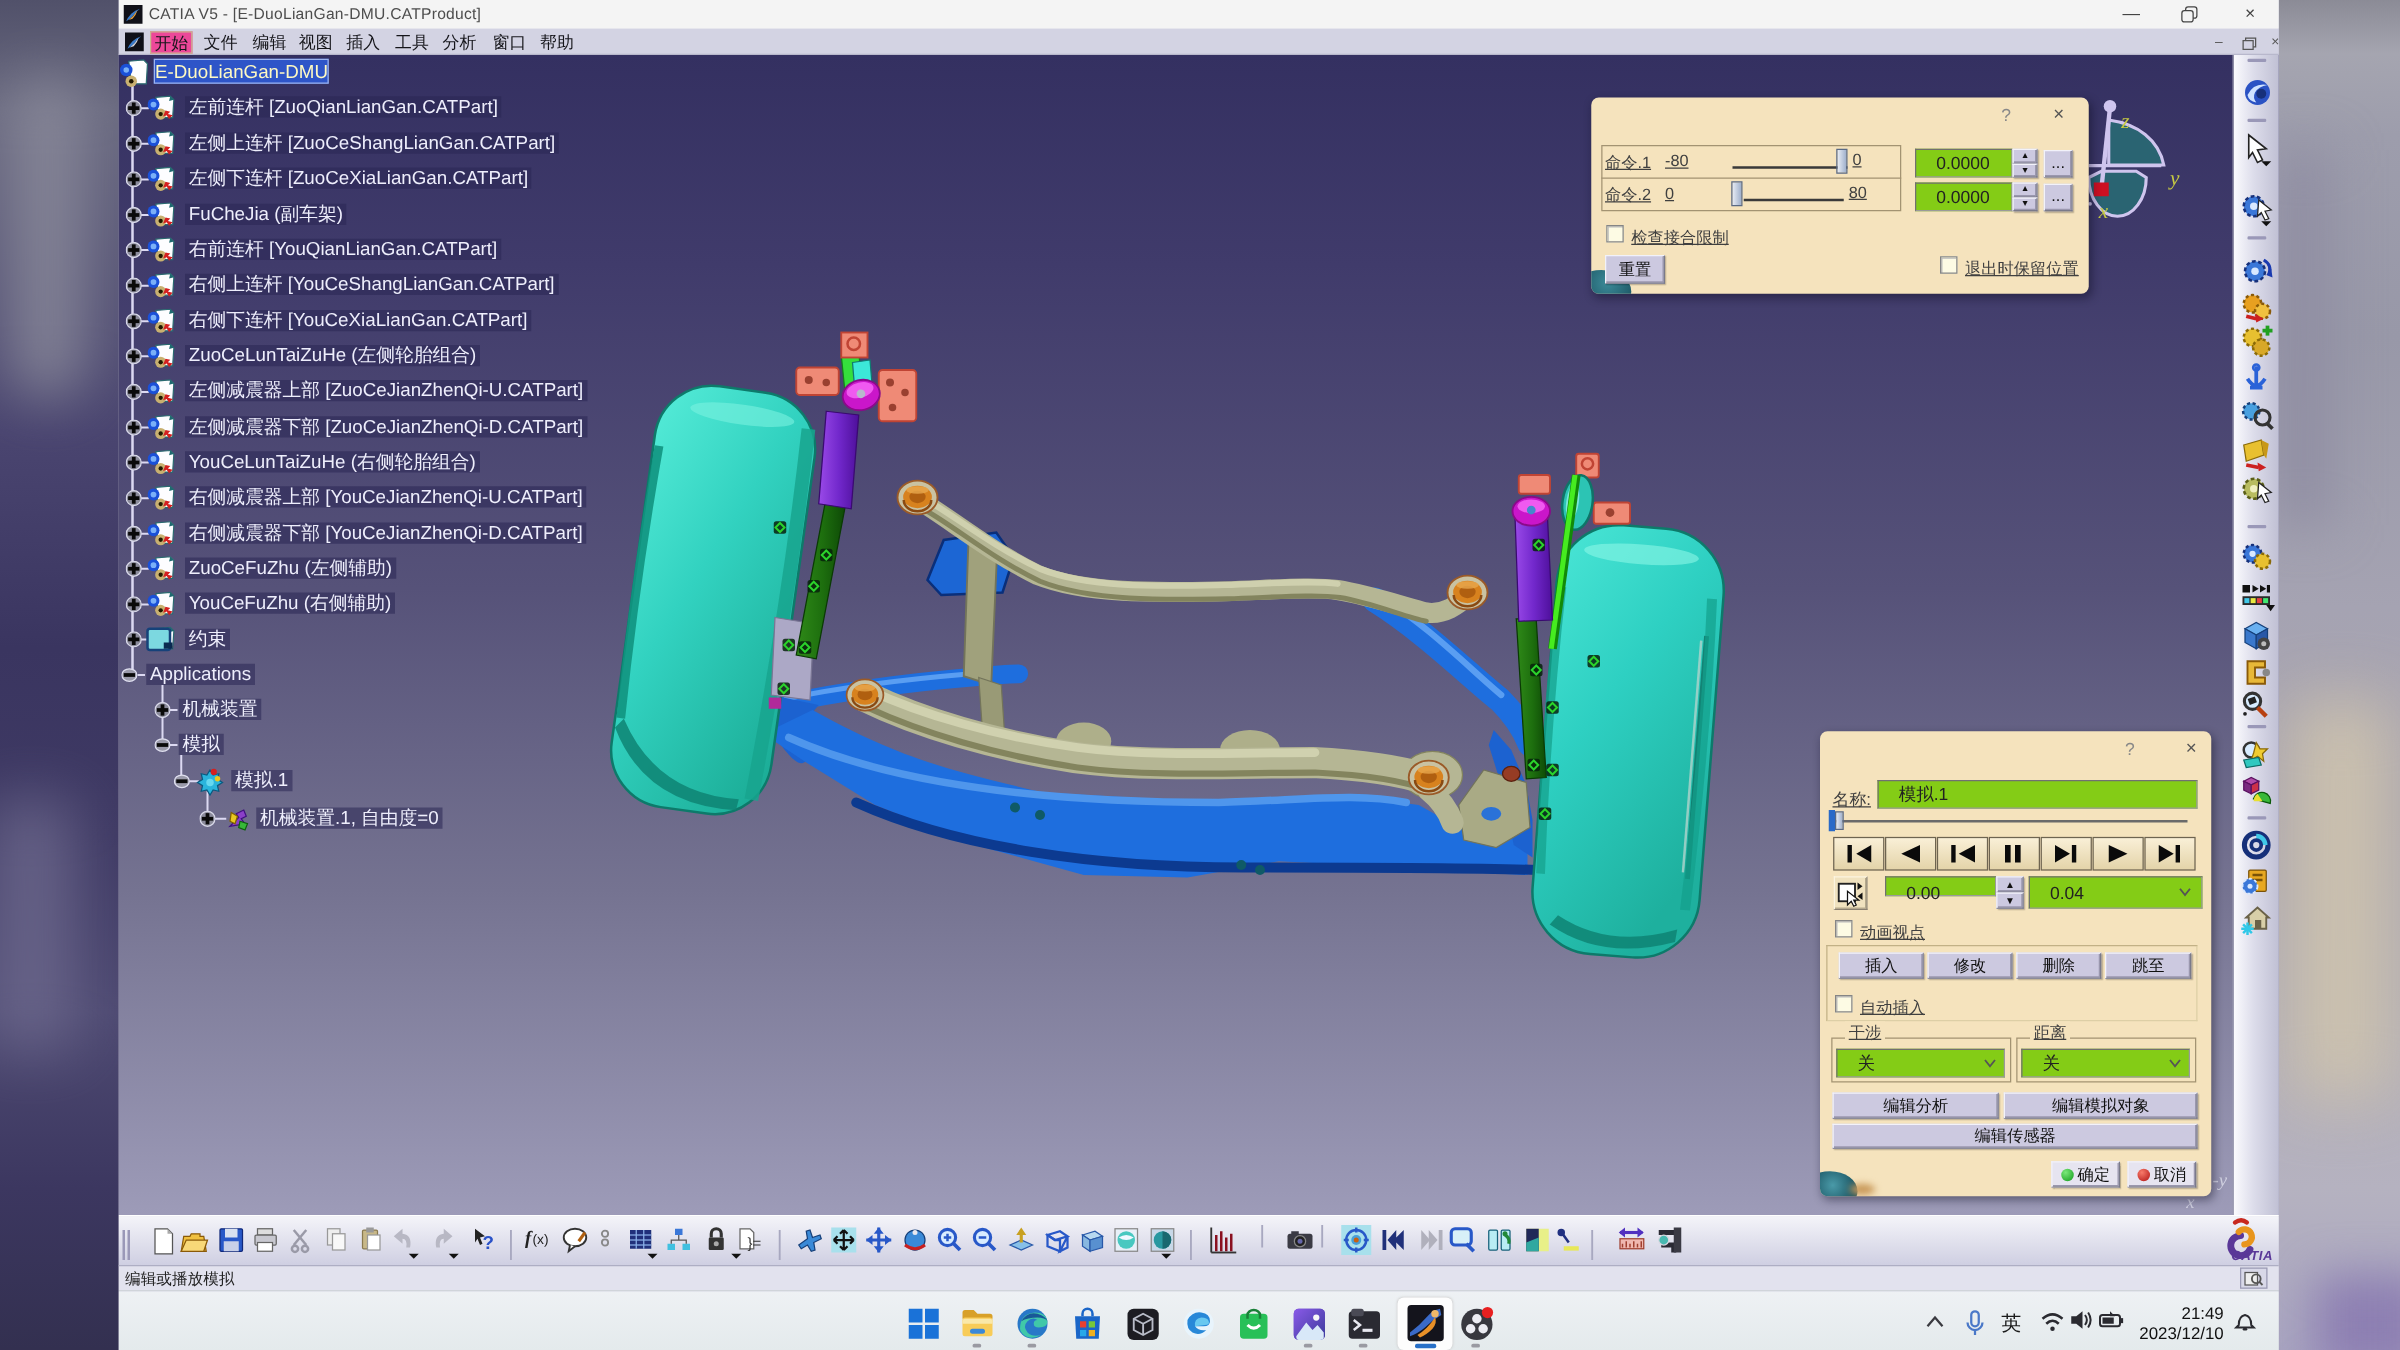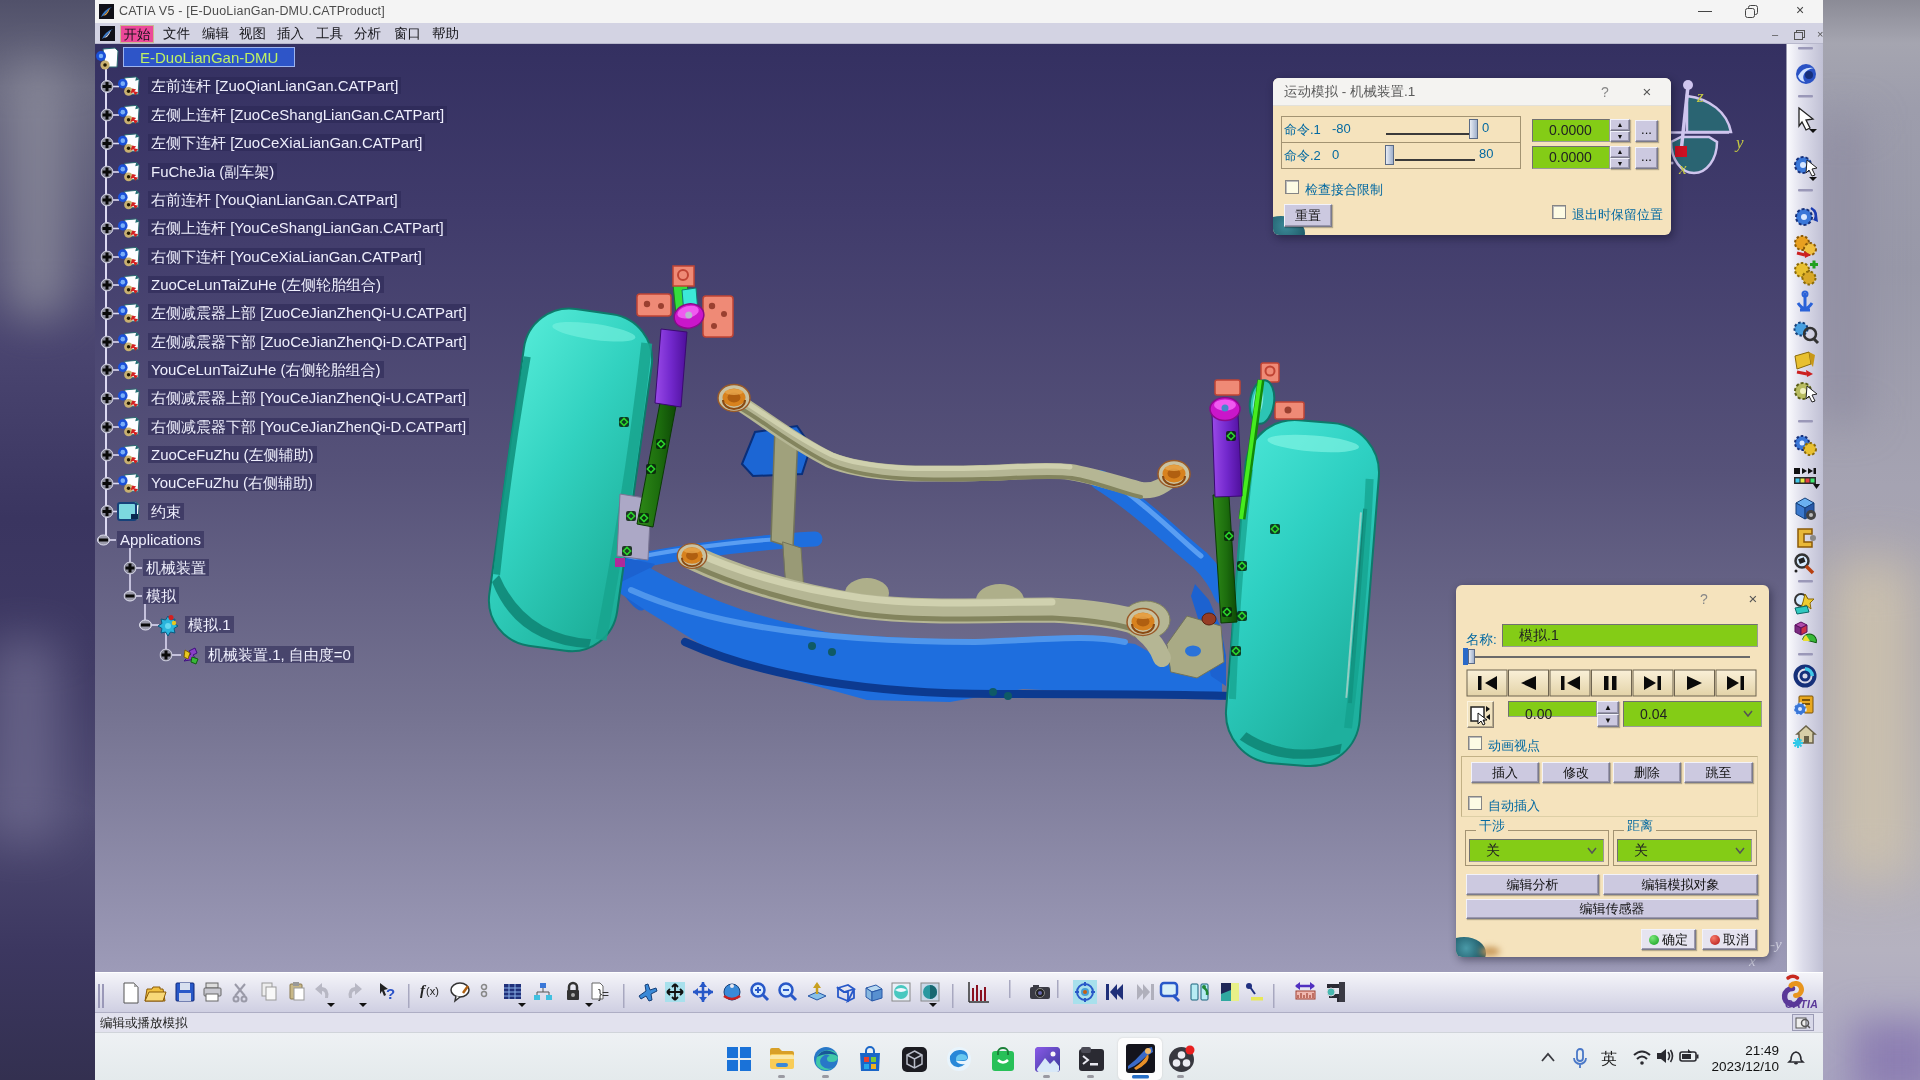--- a/index.html
+++ b/index.html
@@ -28,21 +28,21 @@
 
 .trow { position:absolute; font-size:15px; color:#eeeefc; white-space:nowrap; height:20px; line-height:20px; }
 .trow .bg { background:rgba(42,38,84,.55); padding:0 3px; }
 .tline { position:absolute; background:#dcd9f2; }
 
 .dlg { position:absolute; border-radius:6px; box-shadow:2px 3px 8px rgba(10,10,30,.45); overflow:hidden; background:#f5e3bd; }
 .dlgtitle { position:absolute; left:0; top:0; width:100%; height:28px; background:#f4f3f1; border-bottom:1px solid #e3e1da; color:#5a5a5a; font-size:13.5px; line-height:28px; padding-left:11px; }
 .dlgq { position:absolute; top:6px; width:16px; height:16px; color:#888; font-size:14px; text-align:center; line-height:16px; }
 .dlgx { position:absolute; top:5px; width:18px; height:18px; color:#555; font-size:15px; text-align:center; line-height:18px; }
 .cbx { position:absolute; width:14px; height:14px; background:#fdfbe4; border:1px solid #858585; box-shadow:inset 1px 1px 0 #bbb; }
-.lbl { position:absolute; font-size:13px; color:#0369a1; white-space:nowrap; }
+.lbl { position:absolute; font-size:13px; color:#404040; white-space:nowrap;text-decoration:underline; }
 .btn3d { position:absolute; background:#ccc9e0; border:1px solid #7a7a8a; border-top-color:#f2f2fa; border-left-color:#f2f2fa; box-shadow:inset -1px -1px 0 #9a97ae, 1px 1px 1px rgba(0,0,0,.25); font-size:13px; color:#111; text-align:center; }
 .field { position:absolute; background:#84cc16; border:1px solid #9a9a9a; border-top-color:#707070; border-left-color:#707070; font-size:14px; color:#222; padding-left:16px; }
 .khakibtn { position:absolute; background:#f0e2bf; border:1px solid #8a8070; border-top-color:#fcf4e0; border-left-color:#fcf4e0; box-shadow:inset -1px -1px 0 #b5a98c; }
 
 #rtb { left:1691px; top:44px; width:37px; height:928px; background:linear-gradient(to right,#fbfbfe,#dcdcea 45%,#c0c0d4 100%); border-left:1px solid #9a9ab0; }
 #btb { left:0; top:972px; width:1728px; height:40px; background:linear-gradient(#f4f4f9,#cfcfe2); border-top:1px solid #fff; }
 #statusbar { left:0; top:1012px; width:1728px; height:20px; background:#e2e2ee; border-top:1px solid #aeaec4; font-size:12.5px; color:#222; }
 #taskbar { left:0; top:1032px; width:1728px; height:48px; background:linear-gradient(#eef1f4,#e4eaec); border-top:1px solid #d0d4da; }
 svg { position:absolute; overflow:visible; }
 </style>
@@ -271,21 +271,21 @@
         </svg>
       <div id="tree">
         <div class="tline" style="left:10px;top:24px;width:2px;height:472px"></div>
         <svg style="left:1px;top:2px" width="24" height="24">
             <polygon points="7,3 19,2 22,5 21,21 9,21" fill="#fdfdff" stroke="#2a6a70" stroke-width="1"></polygon>
             <circle cx="5" cy="10" r="5" fill="#1a50d8"></circle>
             <circle cx="5" cy="10" r="2.2" fill="#7ab0f8"></circle>
             <circle cx="9" cy="19" r="4.6" fill="#c8b070"></circle>
             <circle cx="9" cy="19" r="1.8" fill="#201800"></circle>
           </svg>
-        <div class="trow" style="left:28px;top:3px;background:#2e55c8;border:1px solid #9db4ef;padding:0 16px;color:#bef264">E-DuoLianGan-DMU</div>
+        <div class="trow" style="left:28px;top:3px;background:#2e55c8;border:1px solid #9db4ef;padding:0 0;color:#fef9c3">E-DuoLianGan-DMU</div>
         <div class="trow" style="left:53px;top:32px"><span class="bg">左前连杆 [ZuoQianLianGan.CATPart]</span></div>
         <div class="trow" style="left:53px;top:61px"><span class="bg">左侧上连杆 [ZuoCeShangLianGan.CATPart]</span></div>
         <div class="trow" style="left:53px;top:89px"><span class="bg">左侧下连杆 [ZuoCeXiaLianGan.CATPart]</span></div>
         <div class="trow" style="left:53px;top:118px"><span class="bg">FuCheJia (副车架)</span></div>
         <div class="trow" style="left:53px;top:146px"><span class="bg">右前连杆 [YouQianLianGan.CATPart]</span></div>
         <div class="trow" style="left:53px;top:174px"><span class="bg">右侧上连杆 [YouCeShangLianGan.CATPart]</span></div>
         <div class="trow" style="left:53px;top:203px"><span class="bg">右侧下连杆 [YouCeXiaLianGan.CATPart]</span></div>
         <div class="trow" style="left:53px;top:231px"><span class="bg">ZuoCeLunTaiZuHe (左侧轮胎组合)</span></div>
         <div class="trow" style="left:53px;top:259px"><span class="bg">左侧减震器上部 [ZuoCeJianZhenQi-U.CATPart]</span></div>
         <div class="trow" style="left:53px;top:288px"><span class="bg">左侧减震器下部 [ZuoCeJianZhenQi-D.CATPart]</span></div>
@@ -398,21 +398,20 @@
             <text x="1641" y="104">y</text>
             <text x="1584" y="130">x</text>
         </g>
         <g fill="#d2d2e2" font-size="15" font-style="italic" font-family="Liberation Serif,serif">
           <text x="1675" y="905">-y</text>
             <text x="1654" y="922">x</text>
         </g>
       </svg>
       <div id="dlg1" class="dlg" style="left:1178px;top:34px;width:398px;height:157px">
         <div class="abs" style="left:-16px;top:138px;width:48px;height:34px;background:radial-gradient(circle at 60% 30%,#3c8a98,#1d5866 60%,#0d3844);border-radius:50%"></div>
-        <div class="dlgtitle">运动模拟 - 机械装置.1</div>
         <div class="dlgq" style="left:324px">?</div>
         <div class="dlgx" style="left:365px">×</div>
         <div class="abs" style="left:8px;top:38px;width:240px;height:53px;border:1px solid #a39372"></div>
         <div class="abs" style="left:8px;top:64px;width:240px;height:1px;background:#a39372"></div>
         <div class="lbl" style="left:11px;top:43px">命令.1</div>
         <div class="lbl" style="left:59px;top:43px">-80</div>
         <div class="abs" style="left:113px;top:55px;width:92px;height:2px;background:#3a3a3a"></div>
         <div class="abs" style="left:196px;top:41px;width:9px;height:20px;background:linear-gradient(to right,#e8ecf4,#9fb0cc);border:1px solid #5a6a85"></div>
         <div class="lbl" style="left:209px;top:42px">0</div>
         <div class="lbl" style="left:11px;top:69px">命令.2</div>

